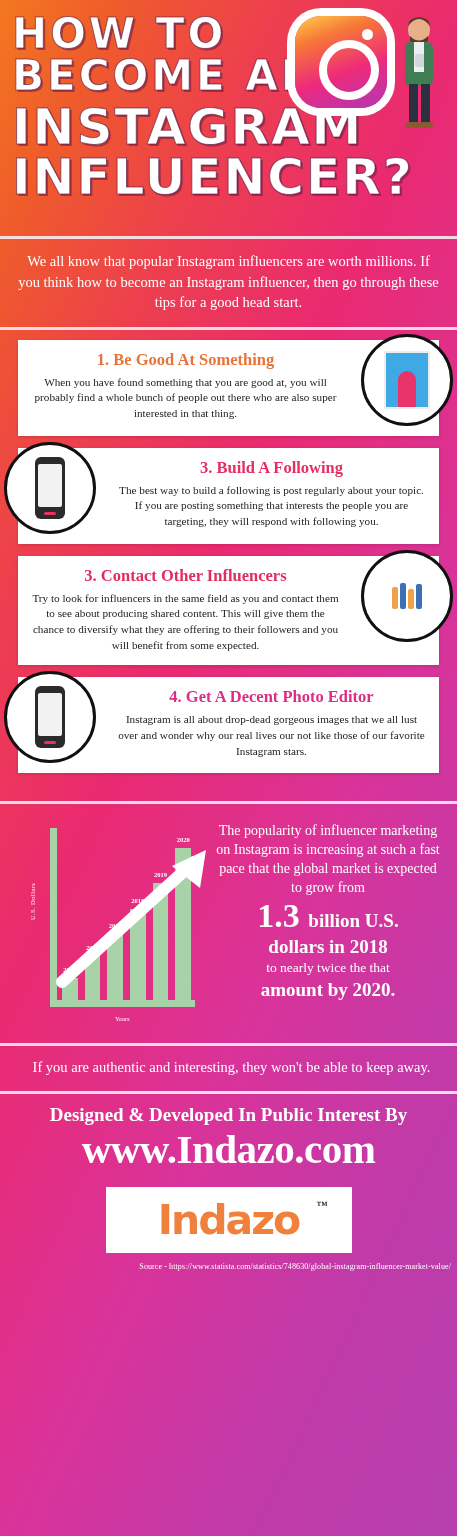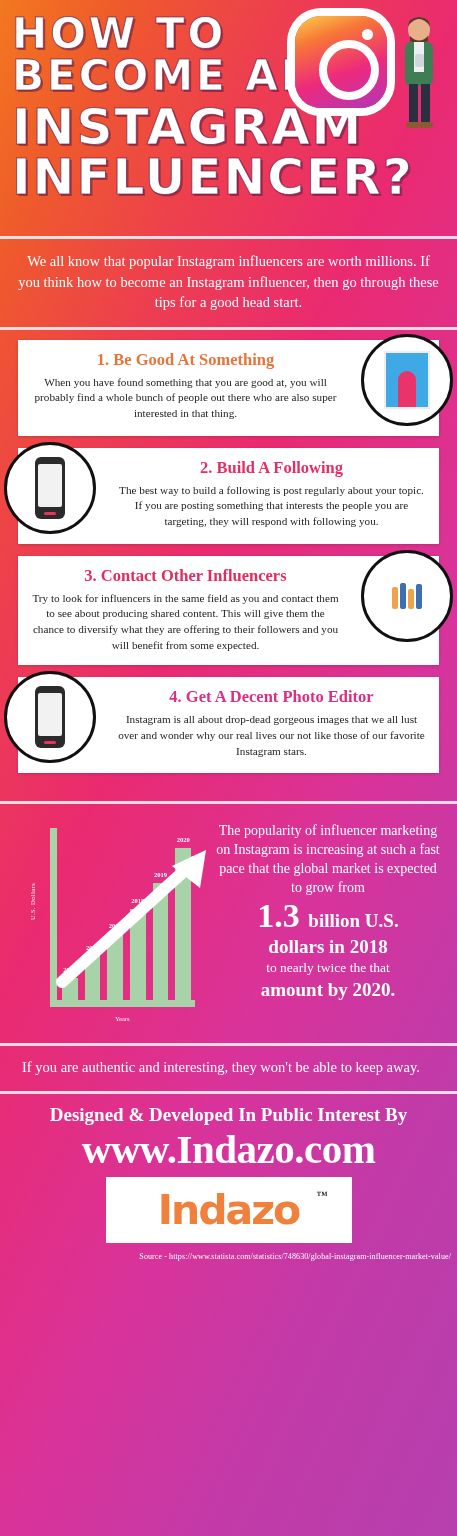--- a/index.html
+++ b/index.html
@@ -106,23 +106,23 @@
     position:absolute; left:192px; top:4px; width:255px;
     color:#ffffff; text-align:center; font-size:14px; line-height:1.34; padding-right:6px;padding-left:23px;
   }
   .stat-big { font-size:34px; font-weight:bold; line-height:1.1; display:block; }
   .stat-big .u { font-size:19px; }
   .stat-mid { font-size:19px; font-weight:bold; display:block; line-height:1.25; }
   .stat-small { font-size:13.5px; display:block; }
   .stat-end { font-size:19px; font-weight:bold; display:block; }
 
   
-  .closing { padding:11px 16px 13px 22px; text-align:left; color:#fff; font-size:14.5px; line-height:1.42; }
+  .closing { padding:11px 16px 13px 22px; text-align:center; color:#fff; font-size:14.5px; line-height:1.42; }
   .designed { text-align:center; color:#fff; font-weight:bold; font-size:19px; padding:10px 6px 2px 6px; }
-  .brand { text-align:center; color:#fff; font-weight:bold; font-size:41px; letter-spacing:-.5px; line-height:1.05; padding-bottom:6px; }
+  .brand { text-align:center; color:#fff; font-weight:bold; font-size:41px; letter-spacing:-.5px; line-height:1.05; padding-bottom:16px; }
 
   .logo-box {
     margin:0 auto; width:246px; height:66px; background:#ffffff;
     display:flex; align-items:center; justify-content:center; position:relative;
   }
   .logo-text { color:#f0813c; font-size:41px; font-weight:bold; letter-spacing:-2px; font-family:"DejaVu Sans", sans-serif; }
   .logo-tm { position:absolute; right:24px; top:12px; color:#2b2b2b; font-size:11px; font-weight:bold; }
 
   .source { text-align:right; color:#fff; font-size:8px; padding:9px 6px 6px 6px; letter-spacing:.1px;margin-left:28px; }
 </style>
@@ -165,21 +165,21 @@
       <div class="card-title" style="color:#E8743A">1. Be Good At Something</div>
       <div class="card-body">When you have found something that you are good at, you will probably find a whole bunch of people out there who are also super interested in that thing.</div>
       <div class="circ r">
         <div class="photo">
             <u></u>
           </div>
       </div>
     </div>
 
     <div class="card icon-left">
-      <div class="card-title" style="color:#E52F63">2. Build A Following</div>
+      <div class="card-title" style="color:#E52F63">3. Build A Following</div>
       <div class="card-body">The best way to build a following is post regularly about your topic.  If you are posting something that interests the people you are targeting, they will respond with following you.</div>
       <div class="circ l">
         <div class="phone">
             <i></i>
             <b></b>
           </div>
       </div>
     </div>
 
     <div class="card icon-right">

